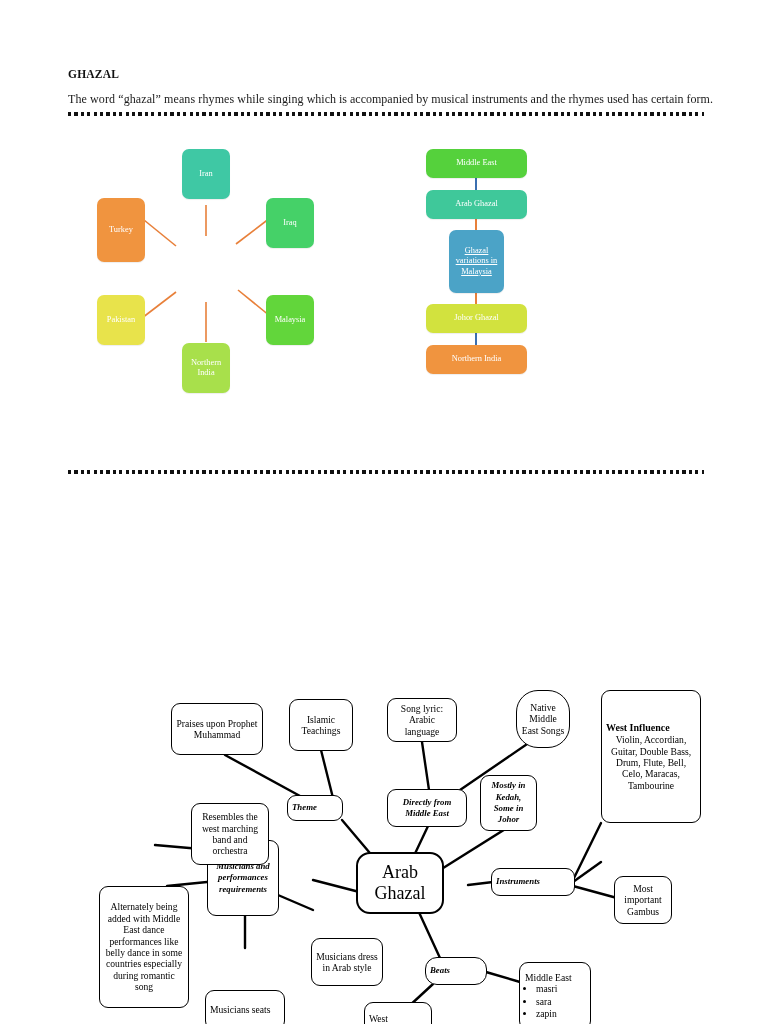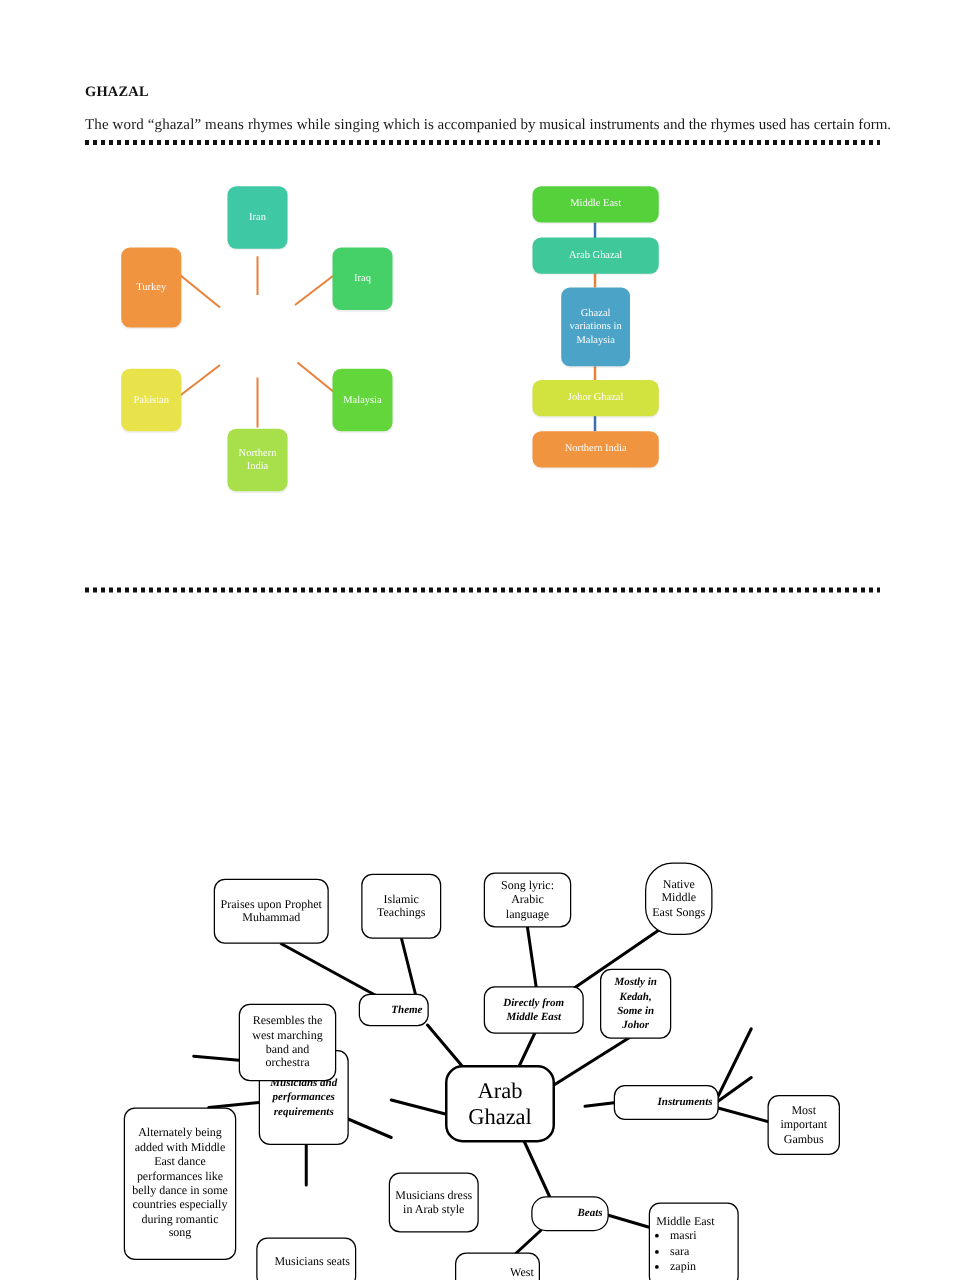--- a/index.html
+++ b/index.html
@@ -123,21 +123,21 @@
   }
   #mindmap svg.links {
     position: absolute; left: 0; top: 0;
     width: 625px; height: 340px;
     overflow: visible;
   }
   .mnode {
     position: absolute;
     display: flex;
     flex-direction: column;
-    align-items: flex-end;
+    align-items: flex-start;
     justify-content: center;
     text-align: center;
     background: #ffffff;
     border: 1.8px solid #000;
     border-radius: 9px;
     font-family: "Liberation Serif", serif;
     font-size: 9.6px;
     line-height: 11.4px;
     color: #000;
     padding: 3px 4px;
@@ -225,21 +225,21 @@
     </svg>
 
     <div class="fnode" style="left:2px; top:9px; width:101px; height:29px; background:#55D13C;">
       <span>Middle East</span>
     </div>
 
     <div class="fnode" style="left:2px; top:50px; width:101px; height:29px; background:#3FC89A;">
       <span>Arab Ghazal</span>
     </div>
 
-    <div class="fnode" style="left:25px; top:90px; width:55px; height:63px; background:#4BA3C7;">
+    <div class="fnode" style="left:25px; top:90px; width:55px; height:63px; background:#4BA3C7;text-decoration:underline;">
       <span>Ghazal variations in Malaysia</span>
     </div>
 
     <div class="fnode" style="left:2px; top:164px; width:101px; height:29px; background:#D2E23E;">
       <span>Johor Ghazal</span>
     </div>
 
     <div class="fnode" style="left:2px; top:205px; width:101px; height:29px; background:#F0943F;">
       <span>Northern India</span>
     </div>
@@ -354,20 +354,24 @@
     </div>
 
     <div class="mnode" style="left:519px; top:186px; width:58px; height:48px;">
       <span>Most important Gambus</span>
     </div>
 
     <div class="mnode" style="left:269px; top:312px; width:68px; height:34px;">
       <span>West</span>
     </div>
 
+    <div class="mnode" style="left:506px; top:0px; width:100px; height:133px;">
+      <span class="wi-title">West Influence</span>
+      <span class="wi-body">Violin, Accordian, Guitar, Double Bass, Drum, Flute, Bell, Celo, Maracas, Tambourine</span>
+    </div>
 
     <div class="mnode listbox" style="left:424px; top:272px; width:72px; height:68px;">
       <span class="lb-title">Middle East</span>
       <ul>
         <li>masri</li>
         <li>sara</li>
         <li>zapin</li>
       </ul>
     </div>
 

